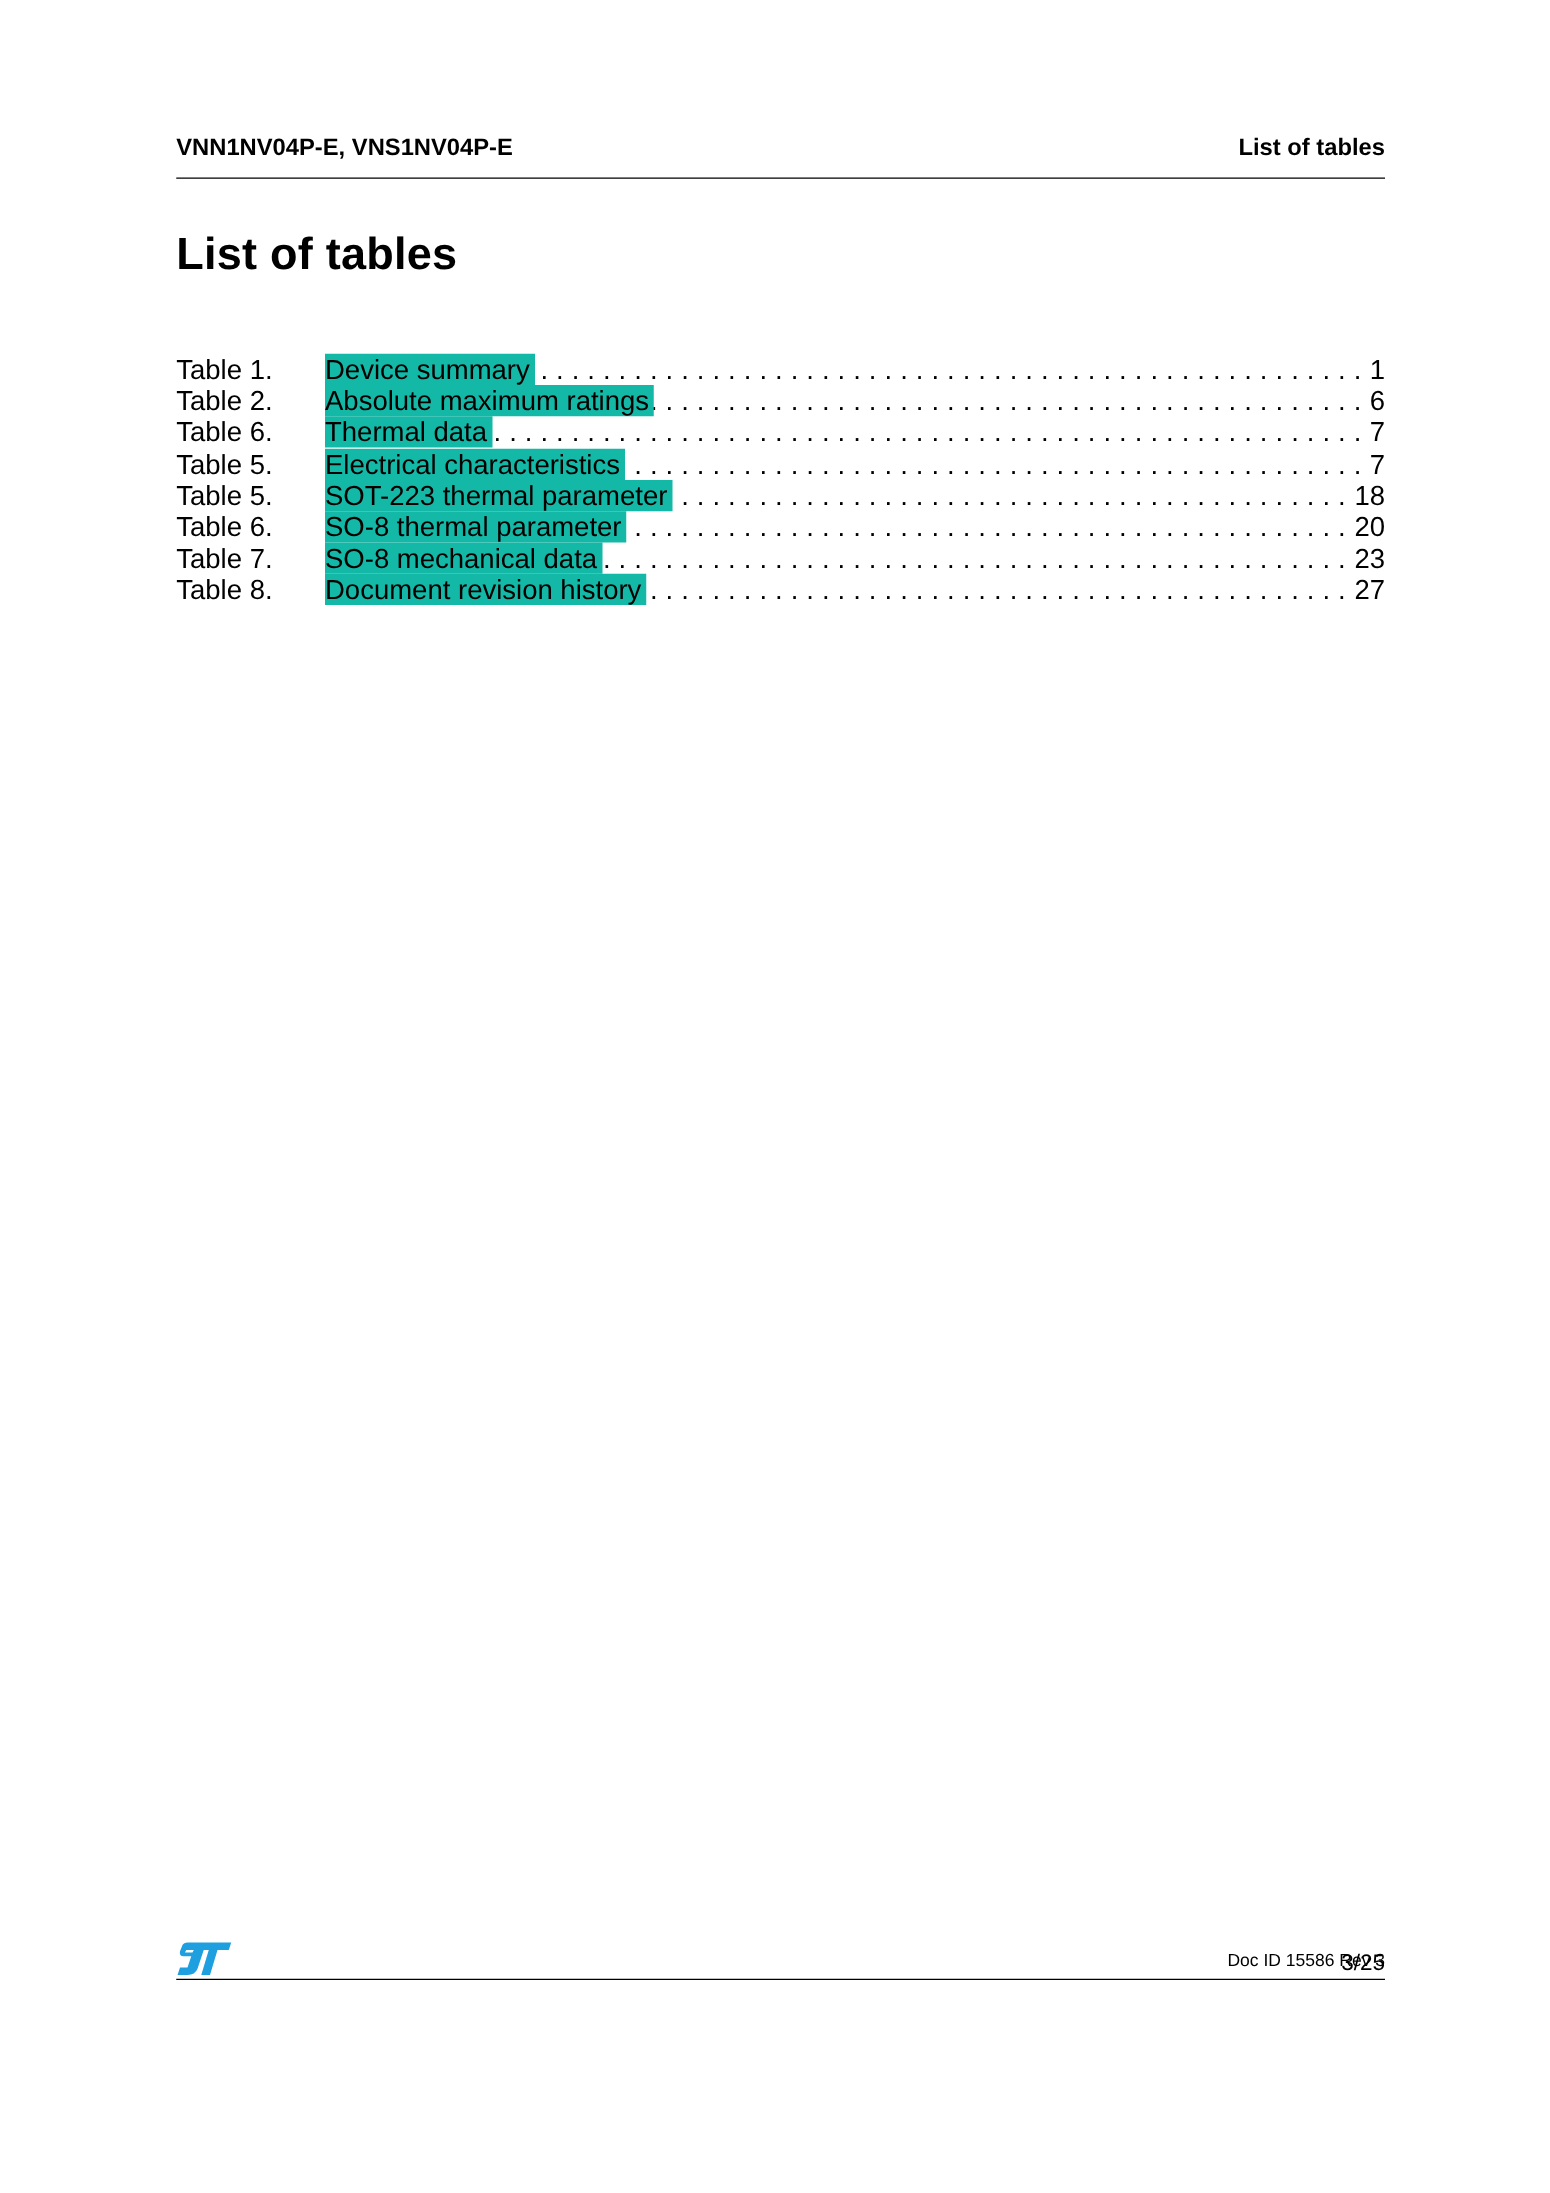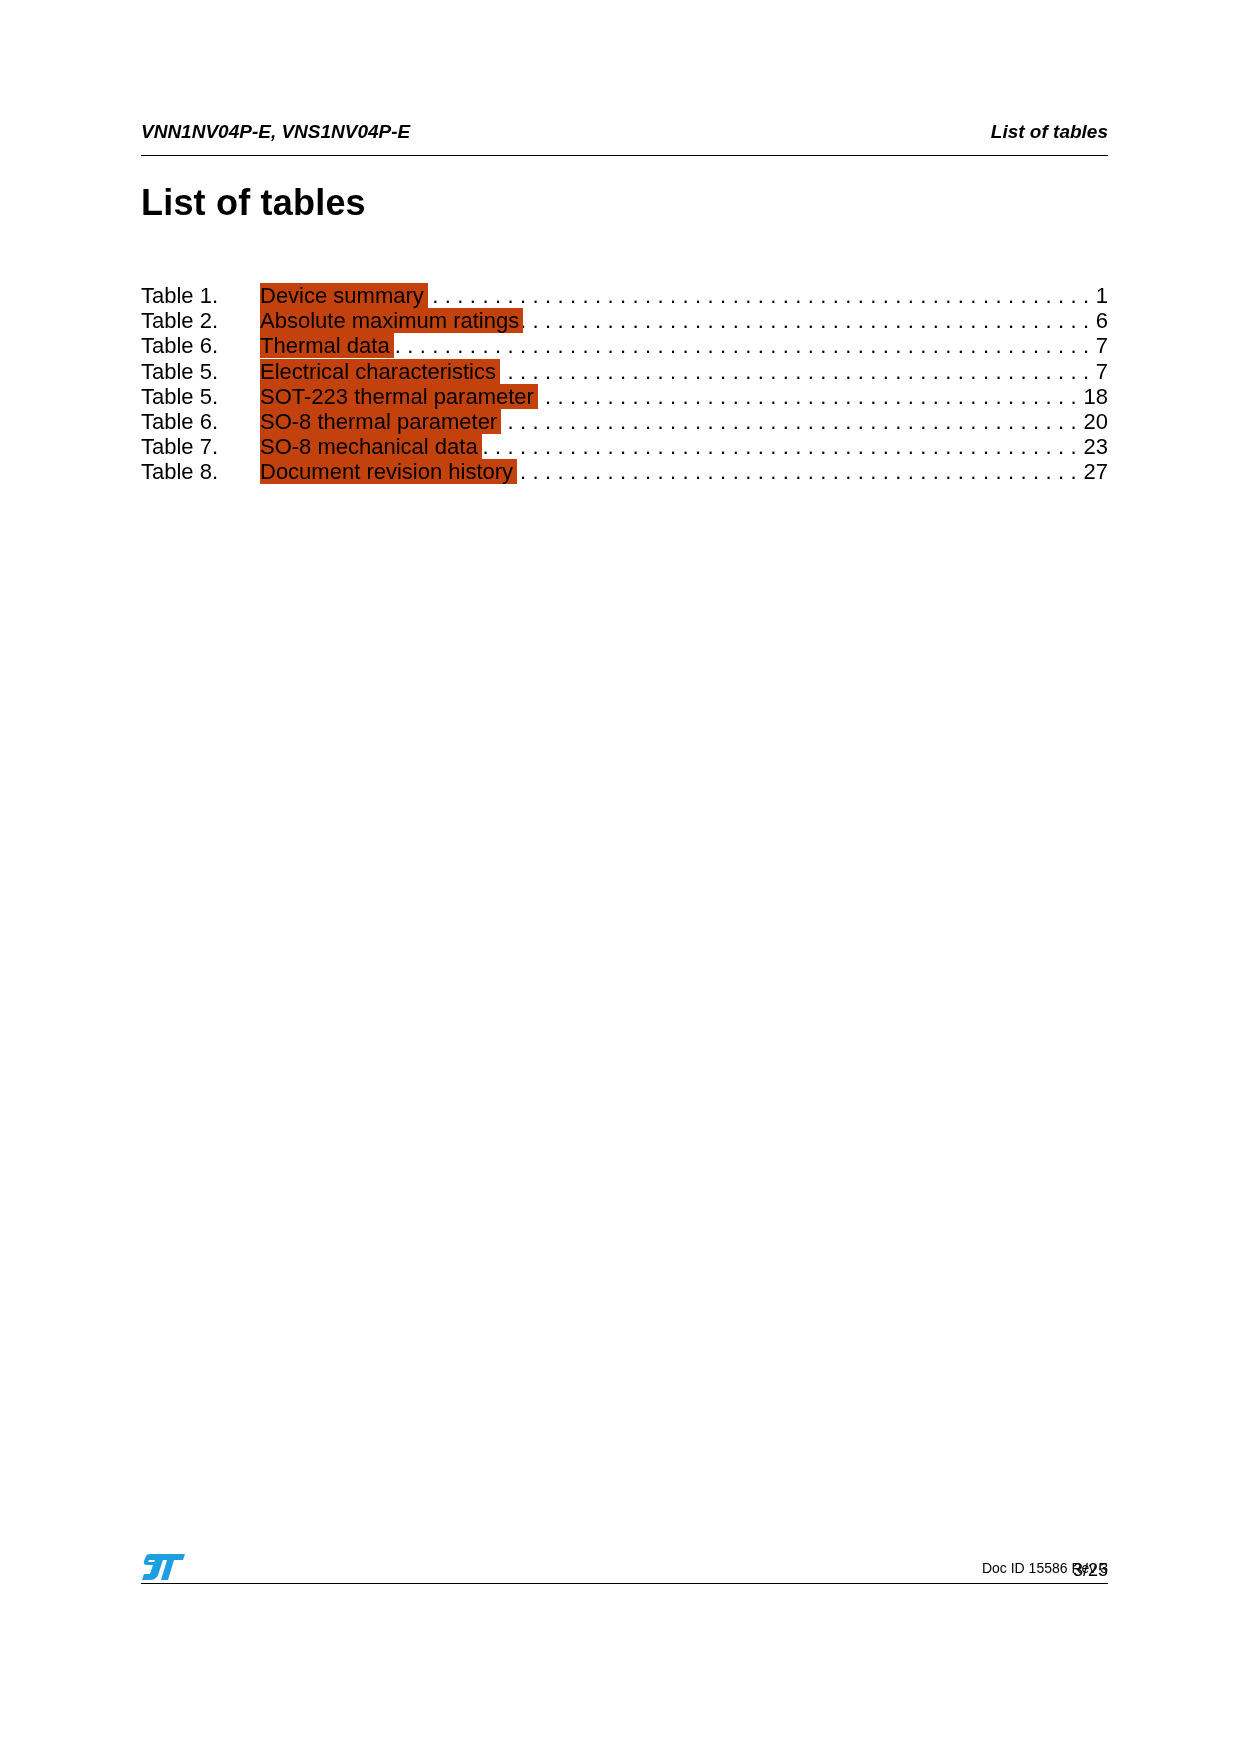--- a/index.html
+++ b/index.html
@@ -1,27 +1,27 @@
 <!DOCTYPE html>
 <html><head>
 <meta charset="utf-8">
 <style>
   html, body { margin: 0; padding: 0; background: #ffffff; }
   body { width: 1240px; height: 1754px; position: relative; overflow: hidden;
          font-family: "Liberation Sans", sans-serif; color: #000; }
-  .header { position: absolute; left: 141px; top: 121px; width: 967px; height: 34px;
-            border-bottom: 1.5px solid #000; font-style: italic; }
+  .header { position: absolute; left: 141px; top: 108px; width: 967px; height: 34px;
+            border-bottom: 1.5px solid #000; }
   .header .left { position: absolute; left: 0; top: 0; font-weight: bold; font-size: 19px; }
   .header .right { position: absolute; right: 0; top: 0; font-weight: bold; font-size: 19px; }
   .title { position: absolute; left: 141px; top: 182px; font-weight: bold; font-size: 36px;
            letter-spacing: 0.2px; }
   .toc { position: absolute; left: 141px; top: 283px; width: 967px; }
   .row { position: relative; height: 25.2px; font-size: 22px; line-height: 25px; white-space: nowrap; }
   .row .num { position: absolute; left: 0; top: 0; }
-  .row .name { position: absolute; left: 119px; top: 0; background: #c2410c; padding-right: 4px; z-index: 2; }
+  .row .name { position: absolute; left: 119px; top: 0; background: #14b8a6; padding-right: 4px; z-index: 2; }
   .row .dots { position: absolute; left: 119px; right: 0; top: 0; overflow: hidden; z-index: 1;
                letter-spacing: 6.4px; text-align: right; direction: rtl; }
   .row .page { position: absolute; right: 0; top: 0; background: #fff; padding-left: 4px; z-index: 2; }
   .footer { position: absolute; left: 141px; top: 1555px; width: 967px; height: 28px;
             border-bottom: 1.5px solid #000; }
   .footer .logo { position: absolute; left: 0; top: -2px; width: 46px; height: 28px; }
   .footer .doc { position: absolute; left: 0; right: 0; top: 5px; text-align: right; font-size: 14px; }
   .footer .pg { position: absolute; right: 0; top: 5px; font-size: 18px; }
 </style>
 </head>

